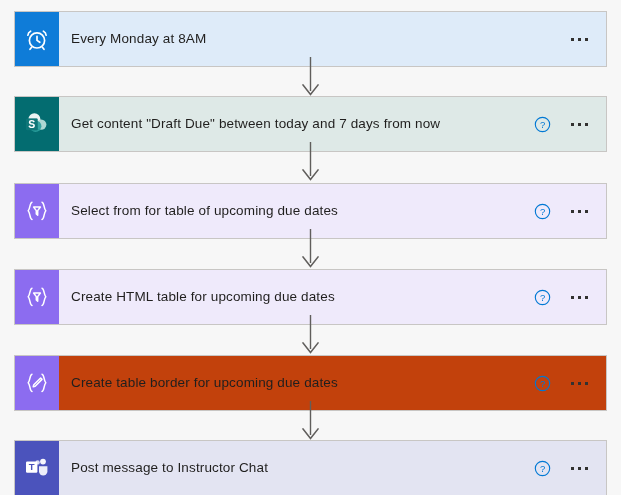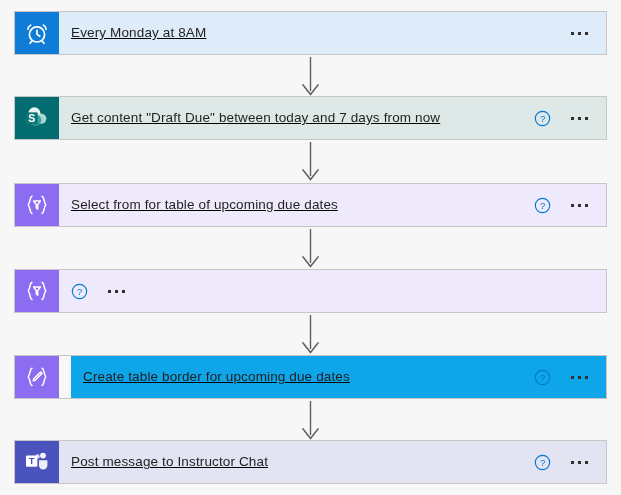--- a/index.html
+++ b/index.html
@@ -18,27 +18,26 @@
     position: relative;
     width: 621px;
     height: 495px;
     box-sizing: border-box;
   }
 
   .flow-node {
     position: absolute;
     left: 14px;
     width: 593px;
-    height: 44px;
+    height: 56px;
     box-sizing: border-box;
     border: 1px solid #C8C6C4;
     display: flex;
     align-items: stretch;
     overflow: hidden;
-    text-decoration: underline;
   }
 
   .node-icon-tile {
     width: 44px;
     min-width: 44px;
     height: 100%;
     display: flex;
     align-items: center;
     justify-content: center;
     box-sizing: border-box;
@@ -227,20 +226,21 @@
     <div class="node-icon-tile tile-purple" style="background: rgb(140, 108, 240);">
       <svg width="28" height="24" viewBox="0 0 28 24" aria-hidden="true">
         <g fill="none" stroke="#FFFFFF" stroke-width="1.5" stroke-linecap="round" stroke-linejoin="round">
           <path d="M9.0 3.2 C6.6 3.6 7.4 9.4 5.2 11.8 C7.4 14.2 6.6 20.0 9.0 20.4"></path>
           <path d="M19.0 3.2 C21.4 3.6 20.6 9.4 22.8 11.8 C20.6 14.2 21.4 20.0 19.0 20.4"></path>
           <path d="M10.6 8.0 L17.4 8.0 L14.7 11.6 L14.7 16.2 L13.3 15.0 L13.3 11.6 Z"></path>
         </g>
       </svg>
     </div>
     <div class="node-body body-purple" style="background: rgb(239, 234, 251);">
+      <div class="node-title" style="color: rgb(32, 31, 30);">Create HTML table for upcoming due dates</div>
       <div class="node-actions">
         <svg class="help-icon" viewBox="0 0 18 18">
           <circle cx="9" cy="9" r="7.6" fill="none" stroke="#0078D4" stroke-width="1.2"></circle>
           <text x="9" y="12.7" text-anchor="middle" font-family="Liberation Sans, sans-serif" font-size="10" fill="#0078D4">?</text>
         </svg>
         <div class="ellipsis-btn">
           <i style="background: rgb(50, 49, 48);"></i>
           <i style="background: rgb(50, 49, 48);"></i>
           <i style="background: rgb(50, 49, 48);"></i>
         </div>
@@ -258,21 +258,21 @@
   <div class="flow-node" style="top: 355px; border-color: rgb(200, 198, 196);">
     <div class="node-icon-tile tile-purple" style="background: rgb(140, 108, 240);">
       <svg width="28" height="24" viewBox="0 0 28 24" aria-hidden="true">
         <g fill="none" stroke="#FFFFFF" stroke-width="1.5" stroke-linecap="round" stroke-linejoin="round">
           <path d="M9.0 3.2 C6.6 3.6 7.4 9.4 5.2 11.8 C7.4 14.2 6.6 20.0 9.0 20.4"></path>
           <path d="M19.0 3.2 C21.4 3.6 20.6 9.4 22.8 11.8 C20.6 14.2 21.4 20.0 19.0 20.4"></path>
           <path d="M17.6 7.0 L19.0 8.4 L12.2 15.2 L10.2 15.8 L10.8 13.8 Z"></path>
         </g>
       </svg>
     </div>
-    <div class="node-body body-purple" style="background: #0ea5e9; margin-left: 12px;">
+    <div class="node-body body-purple" style="background: #c2410c;">
       <div class="node-title" style="color: rgb(32, 31, 30);">Create table border for upcoming due dates</div>
       <div class="node-actions">
         <svg class="help-icon" viewBox="0 0 18 18">
           <circle cx="9" cy="9" r="7.6" fill="none" stroke="#0078D4" stroke-width="1.2"></circle>
           <text x="9" y="12.7" text-anchor="middle" font-family="Liberation Sans, sans-serif" font-size="10" fill="#0078D4">?</text>
         </svg>
         <div class="ellipsis-btn">
           <i style="background: rgb(50, 49, 48);"></i>
           <i style="background: rgb(50, 49, 48);"></i>
           <i style="background: rgb(50, 49, 48);"></i>

